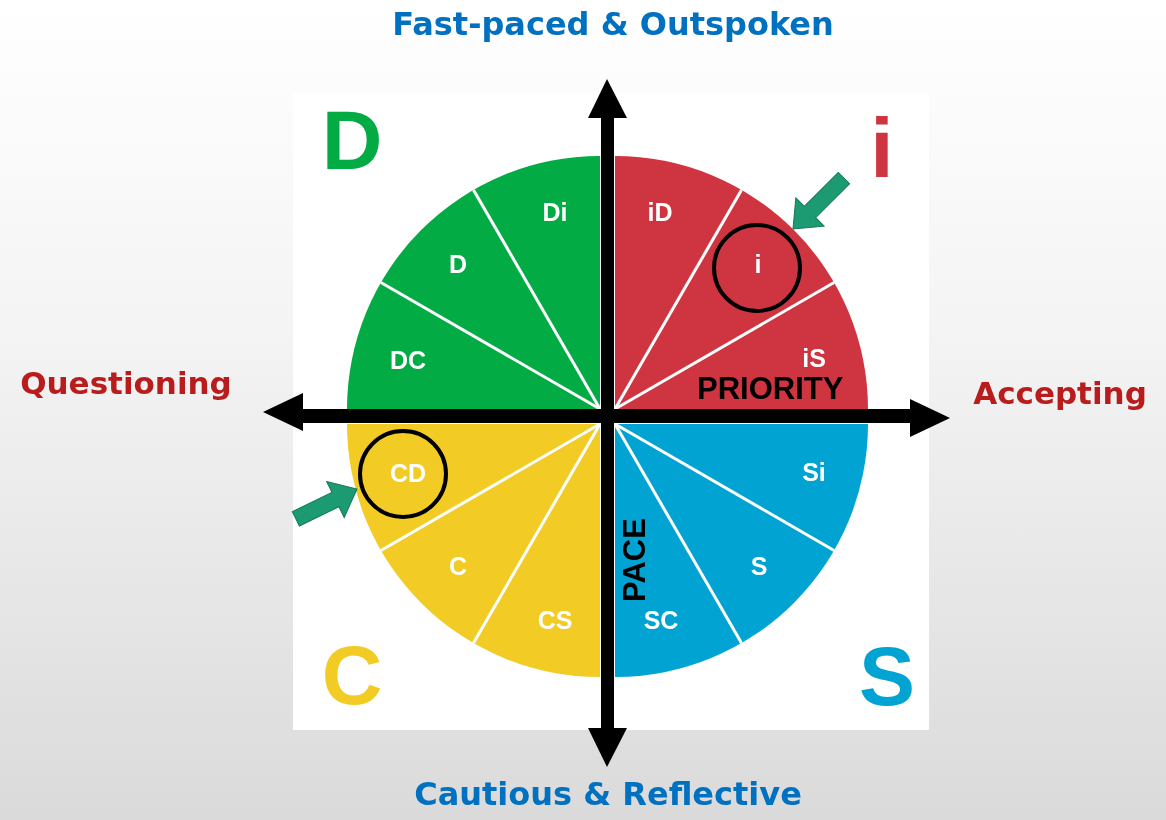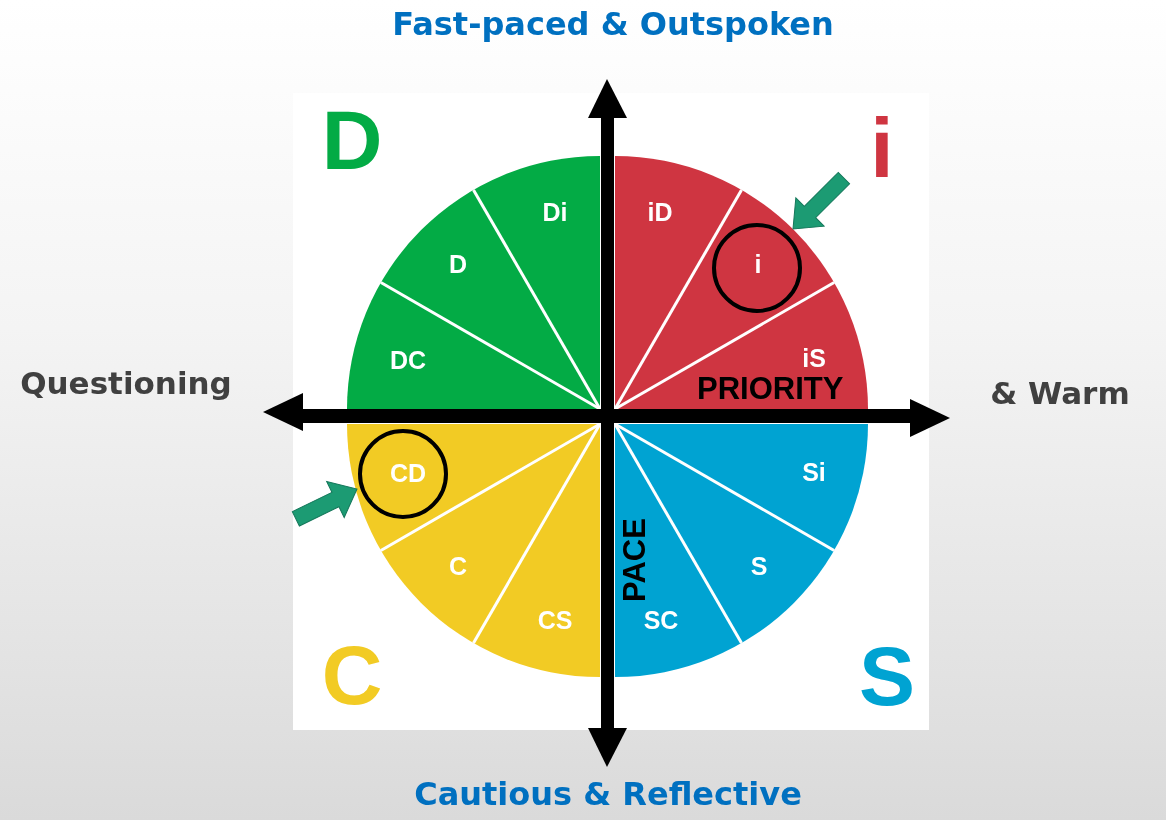--- a/index.html
+++ b/index.html
@@ -10,42 +10,42 @@
     }
     .panel {
       position: absolute; left: 293px; top: 93px; width: 636px; height: 637px;
       background: #ffffff;
     }
     .axis-label {
       position: absolute; font-family: "DejaVu Sans", sans-serif; font-weight: bold;
       white-space: nowrap; line-height: 1.13;
     }
     .blue { color: #0070c0; }
-    .red { color: #404040; }
+    .red { color: #b91c1c; }
     #top-label { left: 0; width: 1226px; text-align: center; top: 6px; font-size: 32px; }
     #bottom-label { left: 0; width: 1216px; text-align: center; top: 776px; font-size: 32px; }
     #left-label { left: 6px; top: 366px; width: 240px; text-align: center; font-size: 31px; }
     #right-label { left: 958px; top: 376px; width: 204px; text-align: center; font-size: 31px; }
     svg#diagram { position: absolute; left: 0; top: 0; }
     .seg-label { font-family: "Liberation Sans", sans-serif; font-weight: bold; fill: #ffffff; font-size: 25px; text-anchor: middle; dominant-baseline: central; }
     .big-letter { font-family: "Liberation Sans", sans-serif; font-weight: bold; font-size: 84px; text-anchor: middle; dominant-baseline: central; }
     .axis-word { font-family: "Liberation Sans", sans-serif; font-weight: bold; font-size: 31px; fill: #000; }
   </style>
 </head>
 <body>
 
 <div class="panel"></div>
 
 <div id="top-label" class="axis-label blue">Fast-paced &amp; Outspoken</div>
 <div id="bottom-label" class="axis-label blue">Cautious &amp; Reflective</div>
 <div id="left-label" class="axis-label red">
   <div>Questioning</div>
 </div>
 <div id="right-label" class="axis-label red">
-  <div>&amp; Warm</div>
+  <div>Accepting</div>
 </div>
 
 <svg id="diagram" width="1166" height="820" viewBox="0 0 1166 820">
 
   <path d="M600,409 L347,409 A253,253 0 0 1 600,156 Z" fill="#03ab45"></path>
 
   <path d="M615,409 L615,156 A253,253 0 0 1 868,409 Z" fill="#cf3541"></path>
 
   <path d="M600,424 L600,677 A253,253 0 0 1 347,424 Z" fill="#f2cb24"></path>
 

